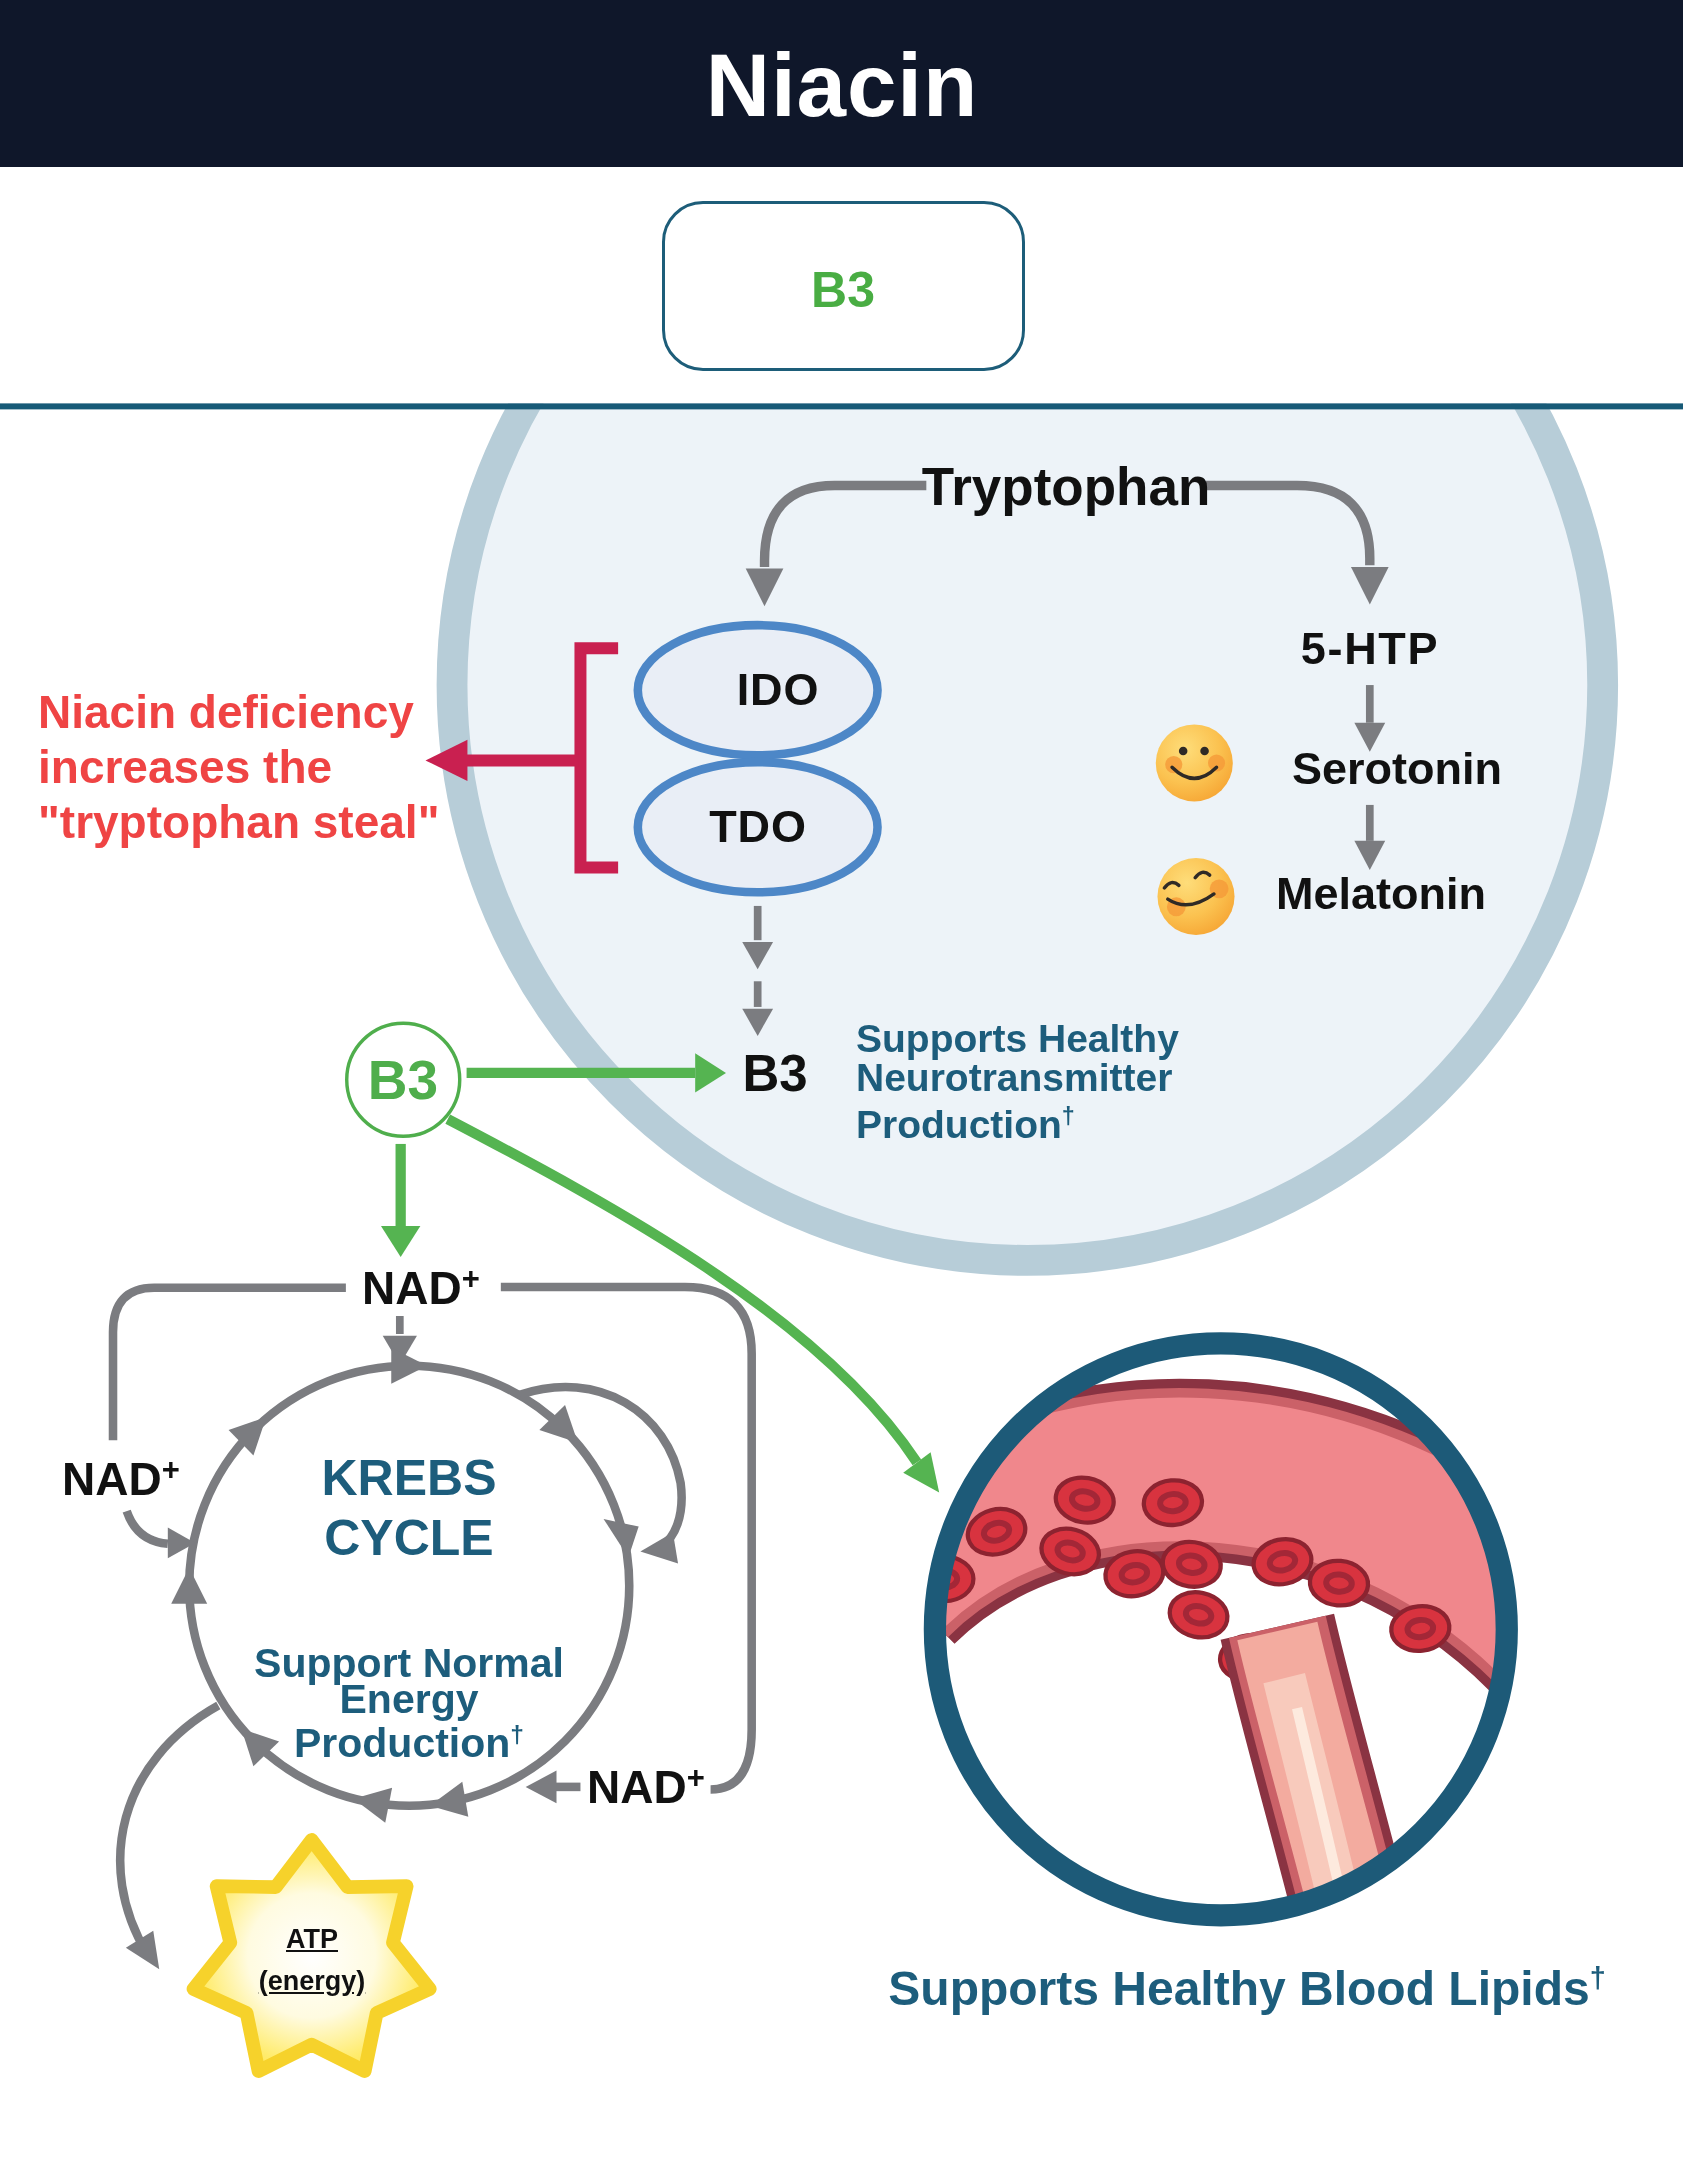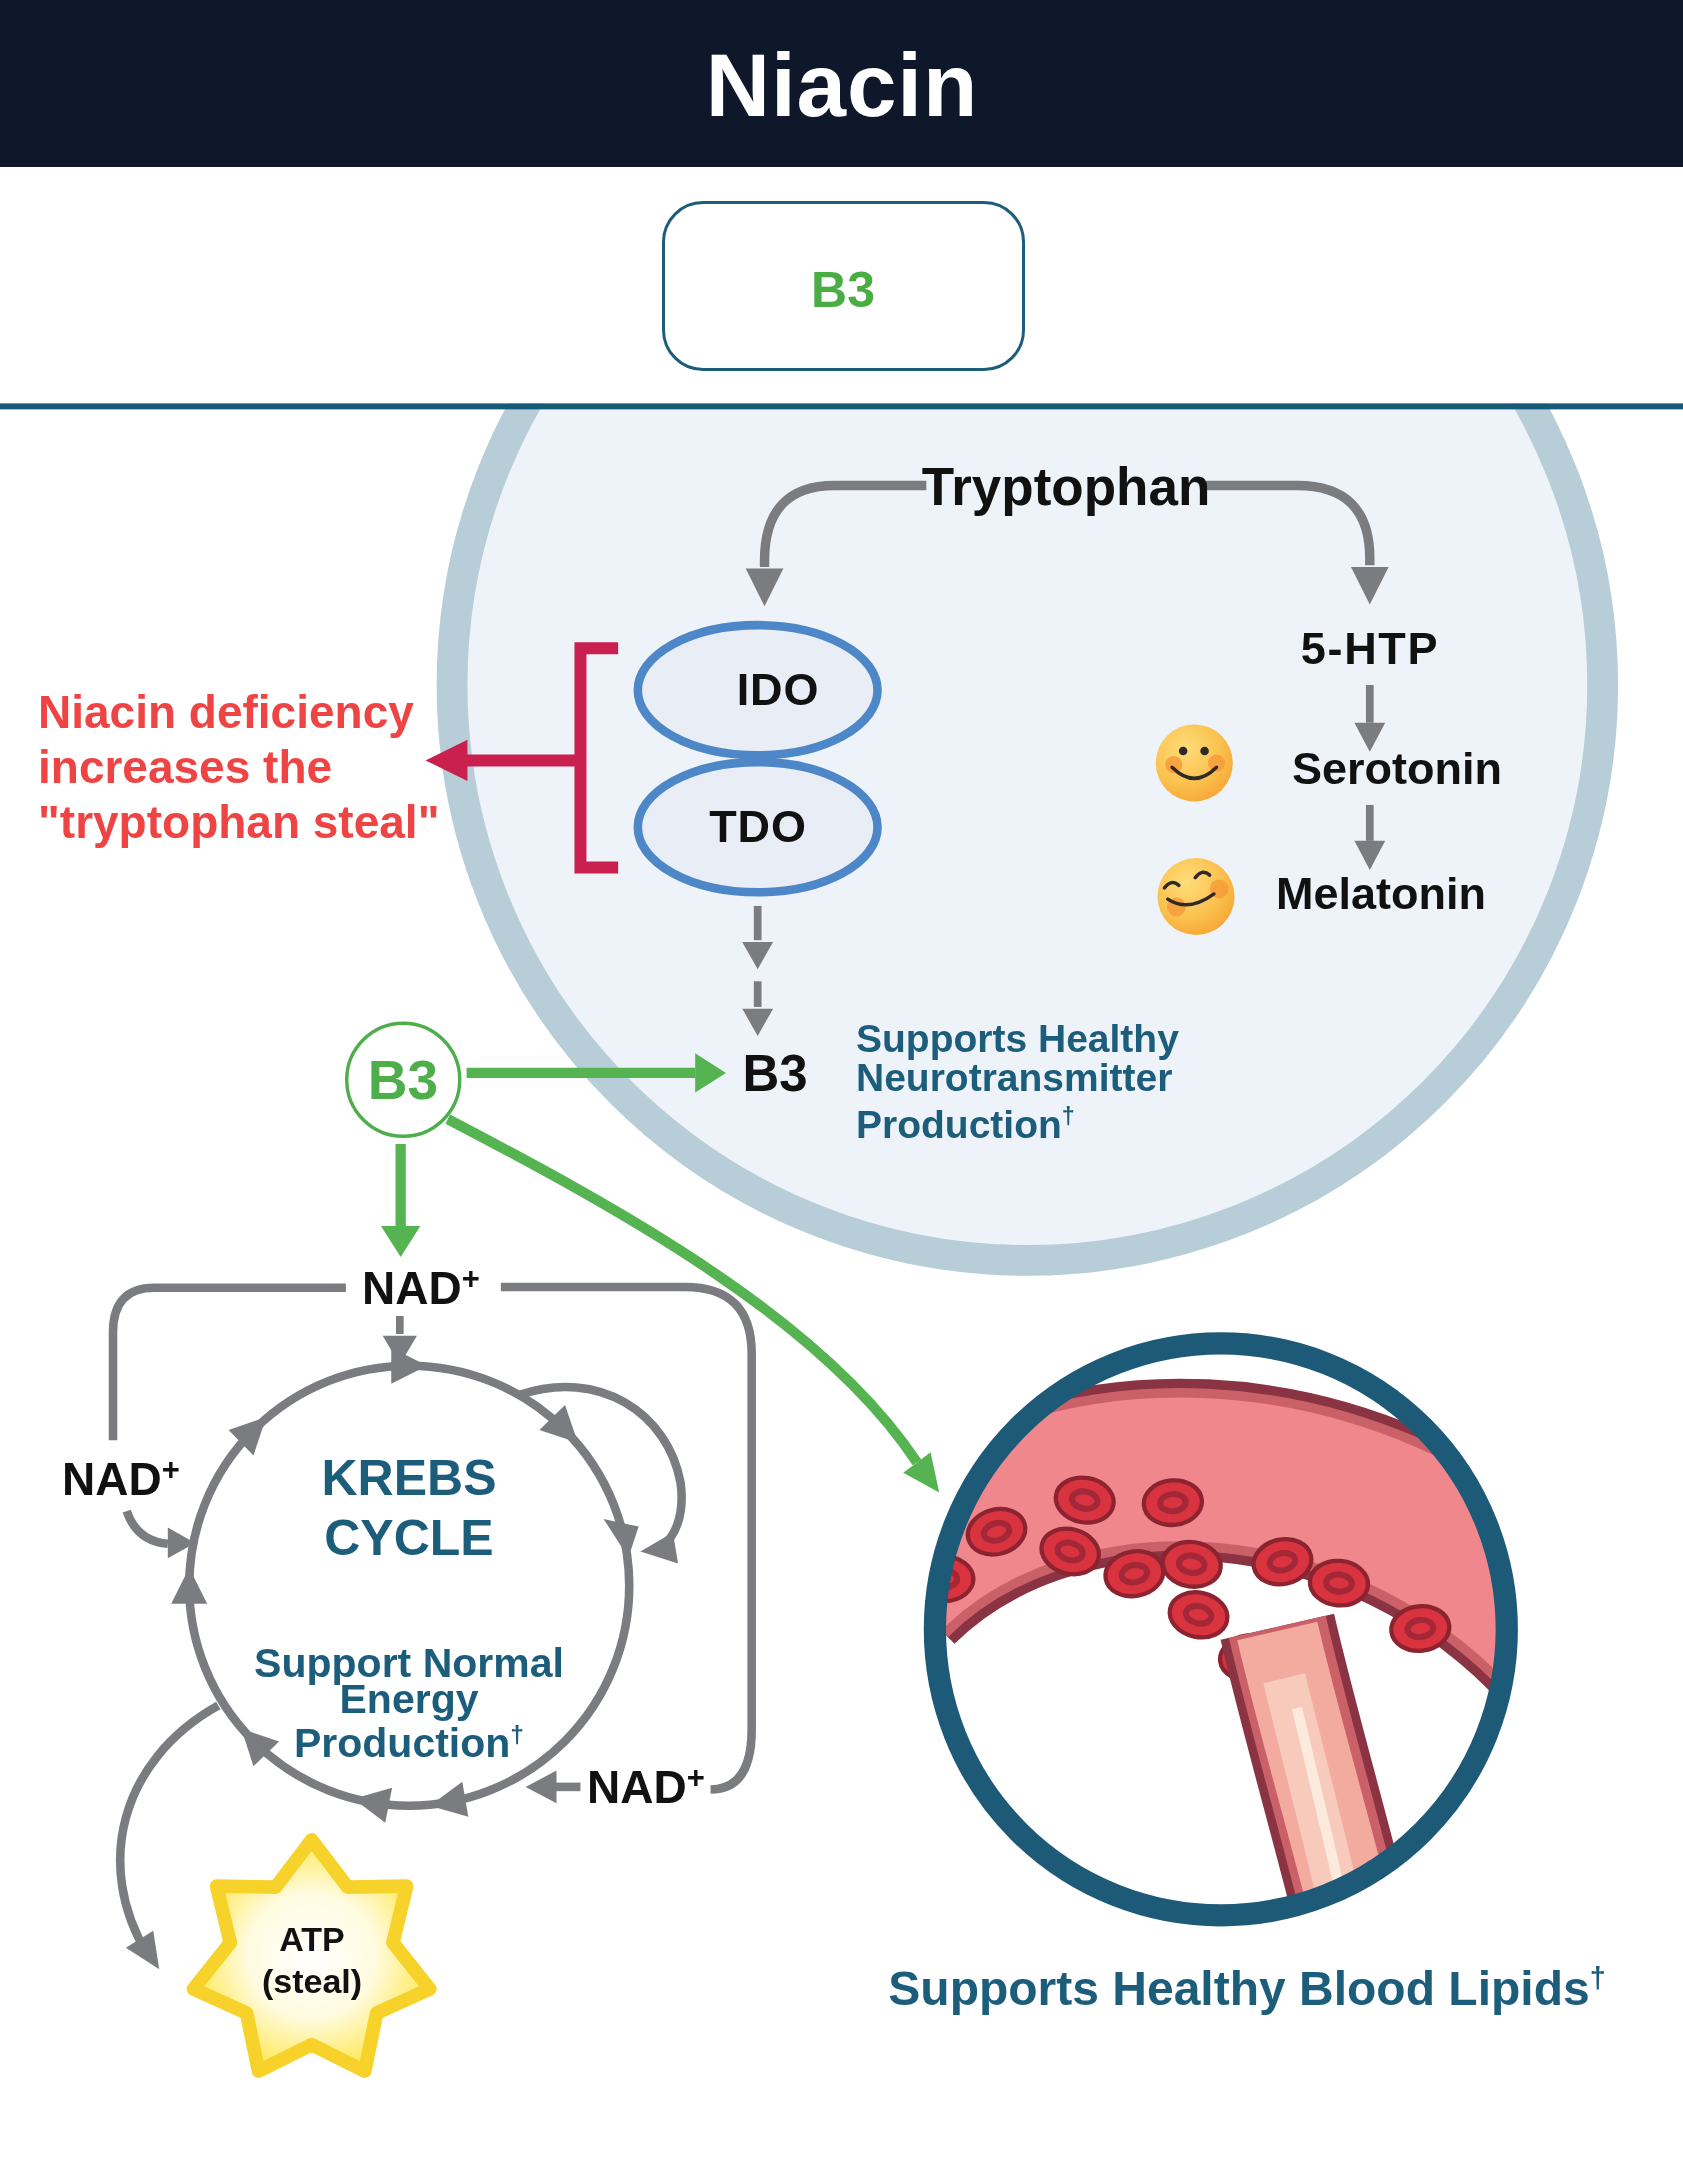--- a/index.html
+++ b/index.html
@@ -25,21 +25,21 @@
   .neuro{left:856px;top:1019px;font-size:39px;line-height:39px;text-align:left;font-weight:700;}
   .deficiency{left:38px;top:685px;color:#ef4444;font-size:46px;line-height:55px;font-weight:700;text-align:left;}
   .b3-node-label{left:403px;top:1080px;color:#4fae4c;font-size:55px;font-weight:800;}
   .nad{font-size:46px;}
   .nad sup{font-size:31px;vertical-align:15.4px;font-weight:800;}
   .nad-top{left:421px;top:1288px;}
   .nad-left{left:121px;top:1479px;}
   .nad-right{left:646px;top:1787px;}
   .krebs-title{left:409px;top:1508px;font-size:50px;line-height:60px;font-weight:800;}
   .krebs-sub{left:409px;top:1703px;font-size:41px;line-height:36px;}
-  .atp-label{left:312px;top:1960px;font-size:34px;line-height:42px;color:#111;font-weight:800;}
+  .atp-label{left:312px;top:1960px;font-size:27px;line-height:42px;color:#111;font-weight:800;text-decoration:underline;}
   .vessel-caption{left:1247px;top:1988px;font-size:48px;}
   sup.dg{font-size:60%;vertical-align:super;}
 </style>
 </head>
 <body>
 
 <div id="stage">
 
   <svg id="svg-layer" viewBox="0 0 1967 2546">
     <defs>
@@ -232,21 +232,21 @@
       <div>CYCLE</div>
     </div>
     <div class="abs ctr teal krebs-sub">
       <div>Support Normal</div>
       <div>Energy</div>
       <div><span>Production</span><sup class="dg">†</sup></div>
     </div>
 
     <div class="abs ctr atp-label">
       <div>ATP</div>
-      <div>(steal)</div>
+      <div>(energy)</div>
     </div>
 
     <div class="abs ctr teal vessel-caption">
       <span>Supports Healthy Blood Lipids</span><sup class="dg">†</sup>
     </div>
   </div>
 </div>
 
 
 </body></html>

